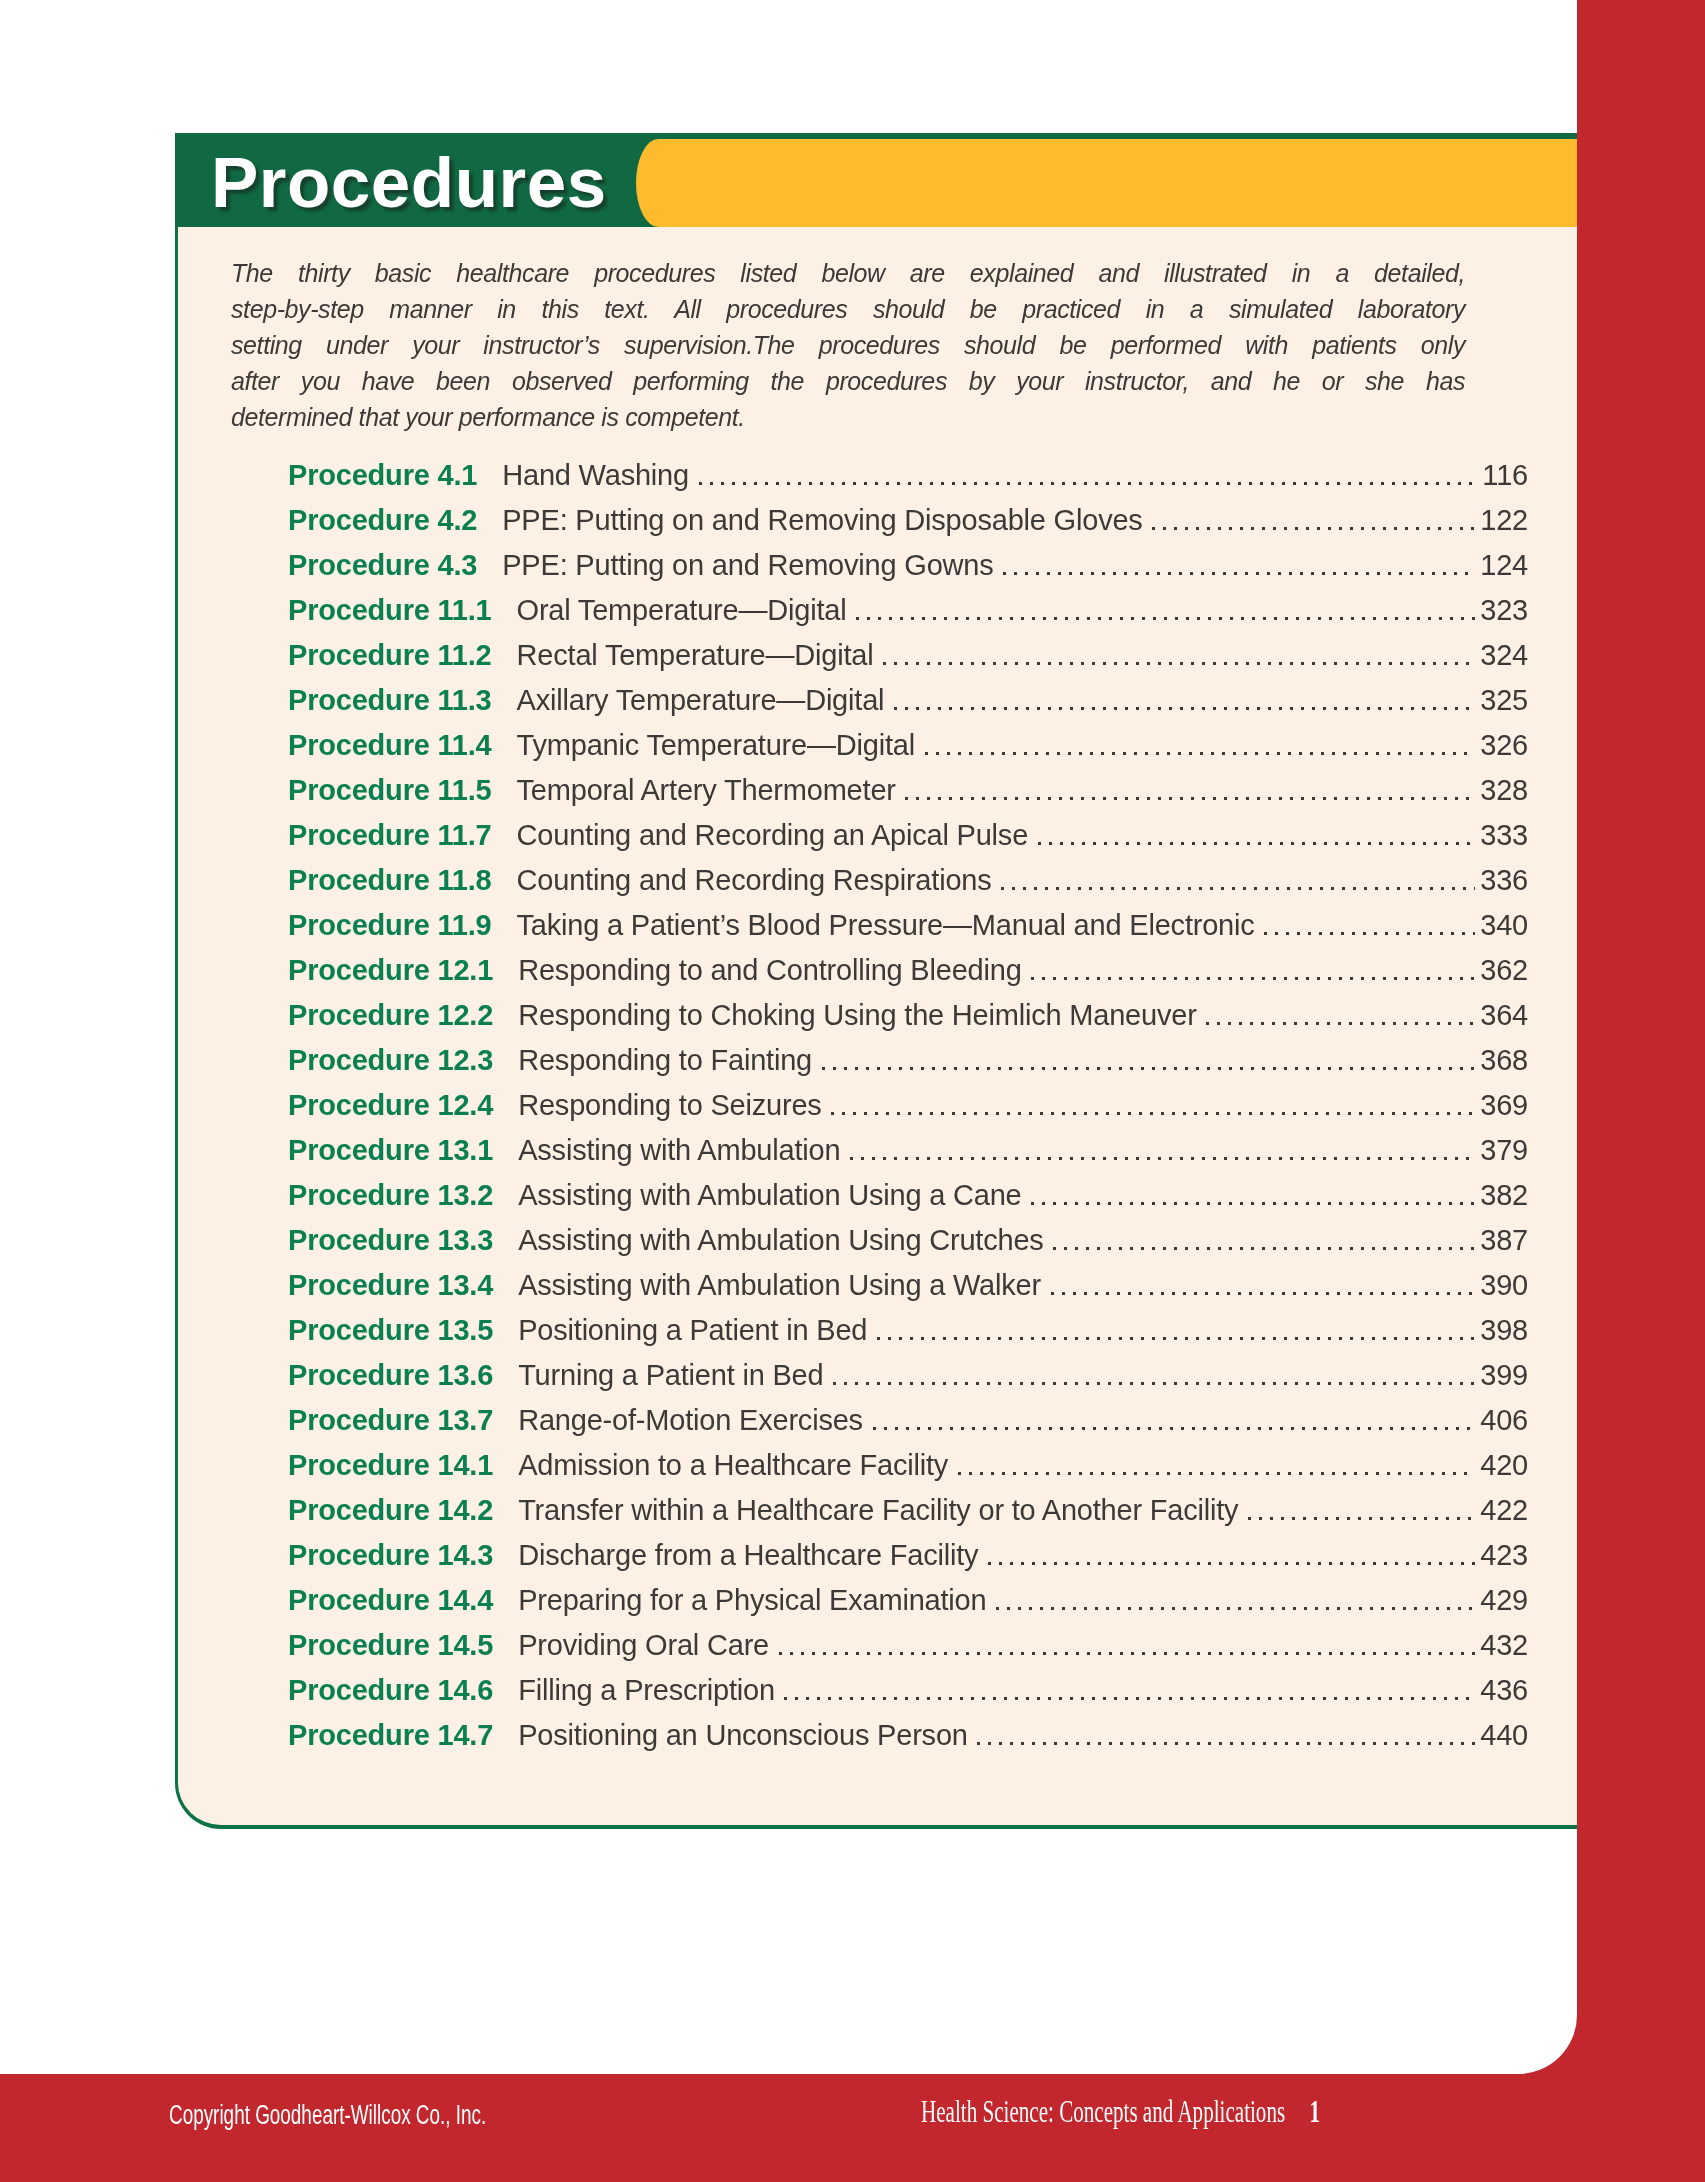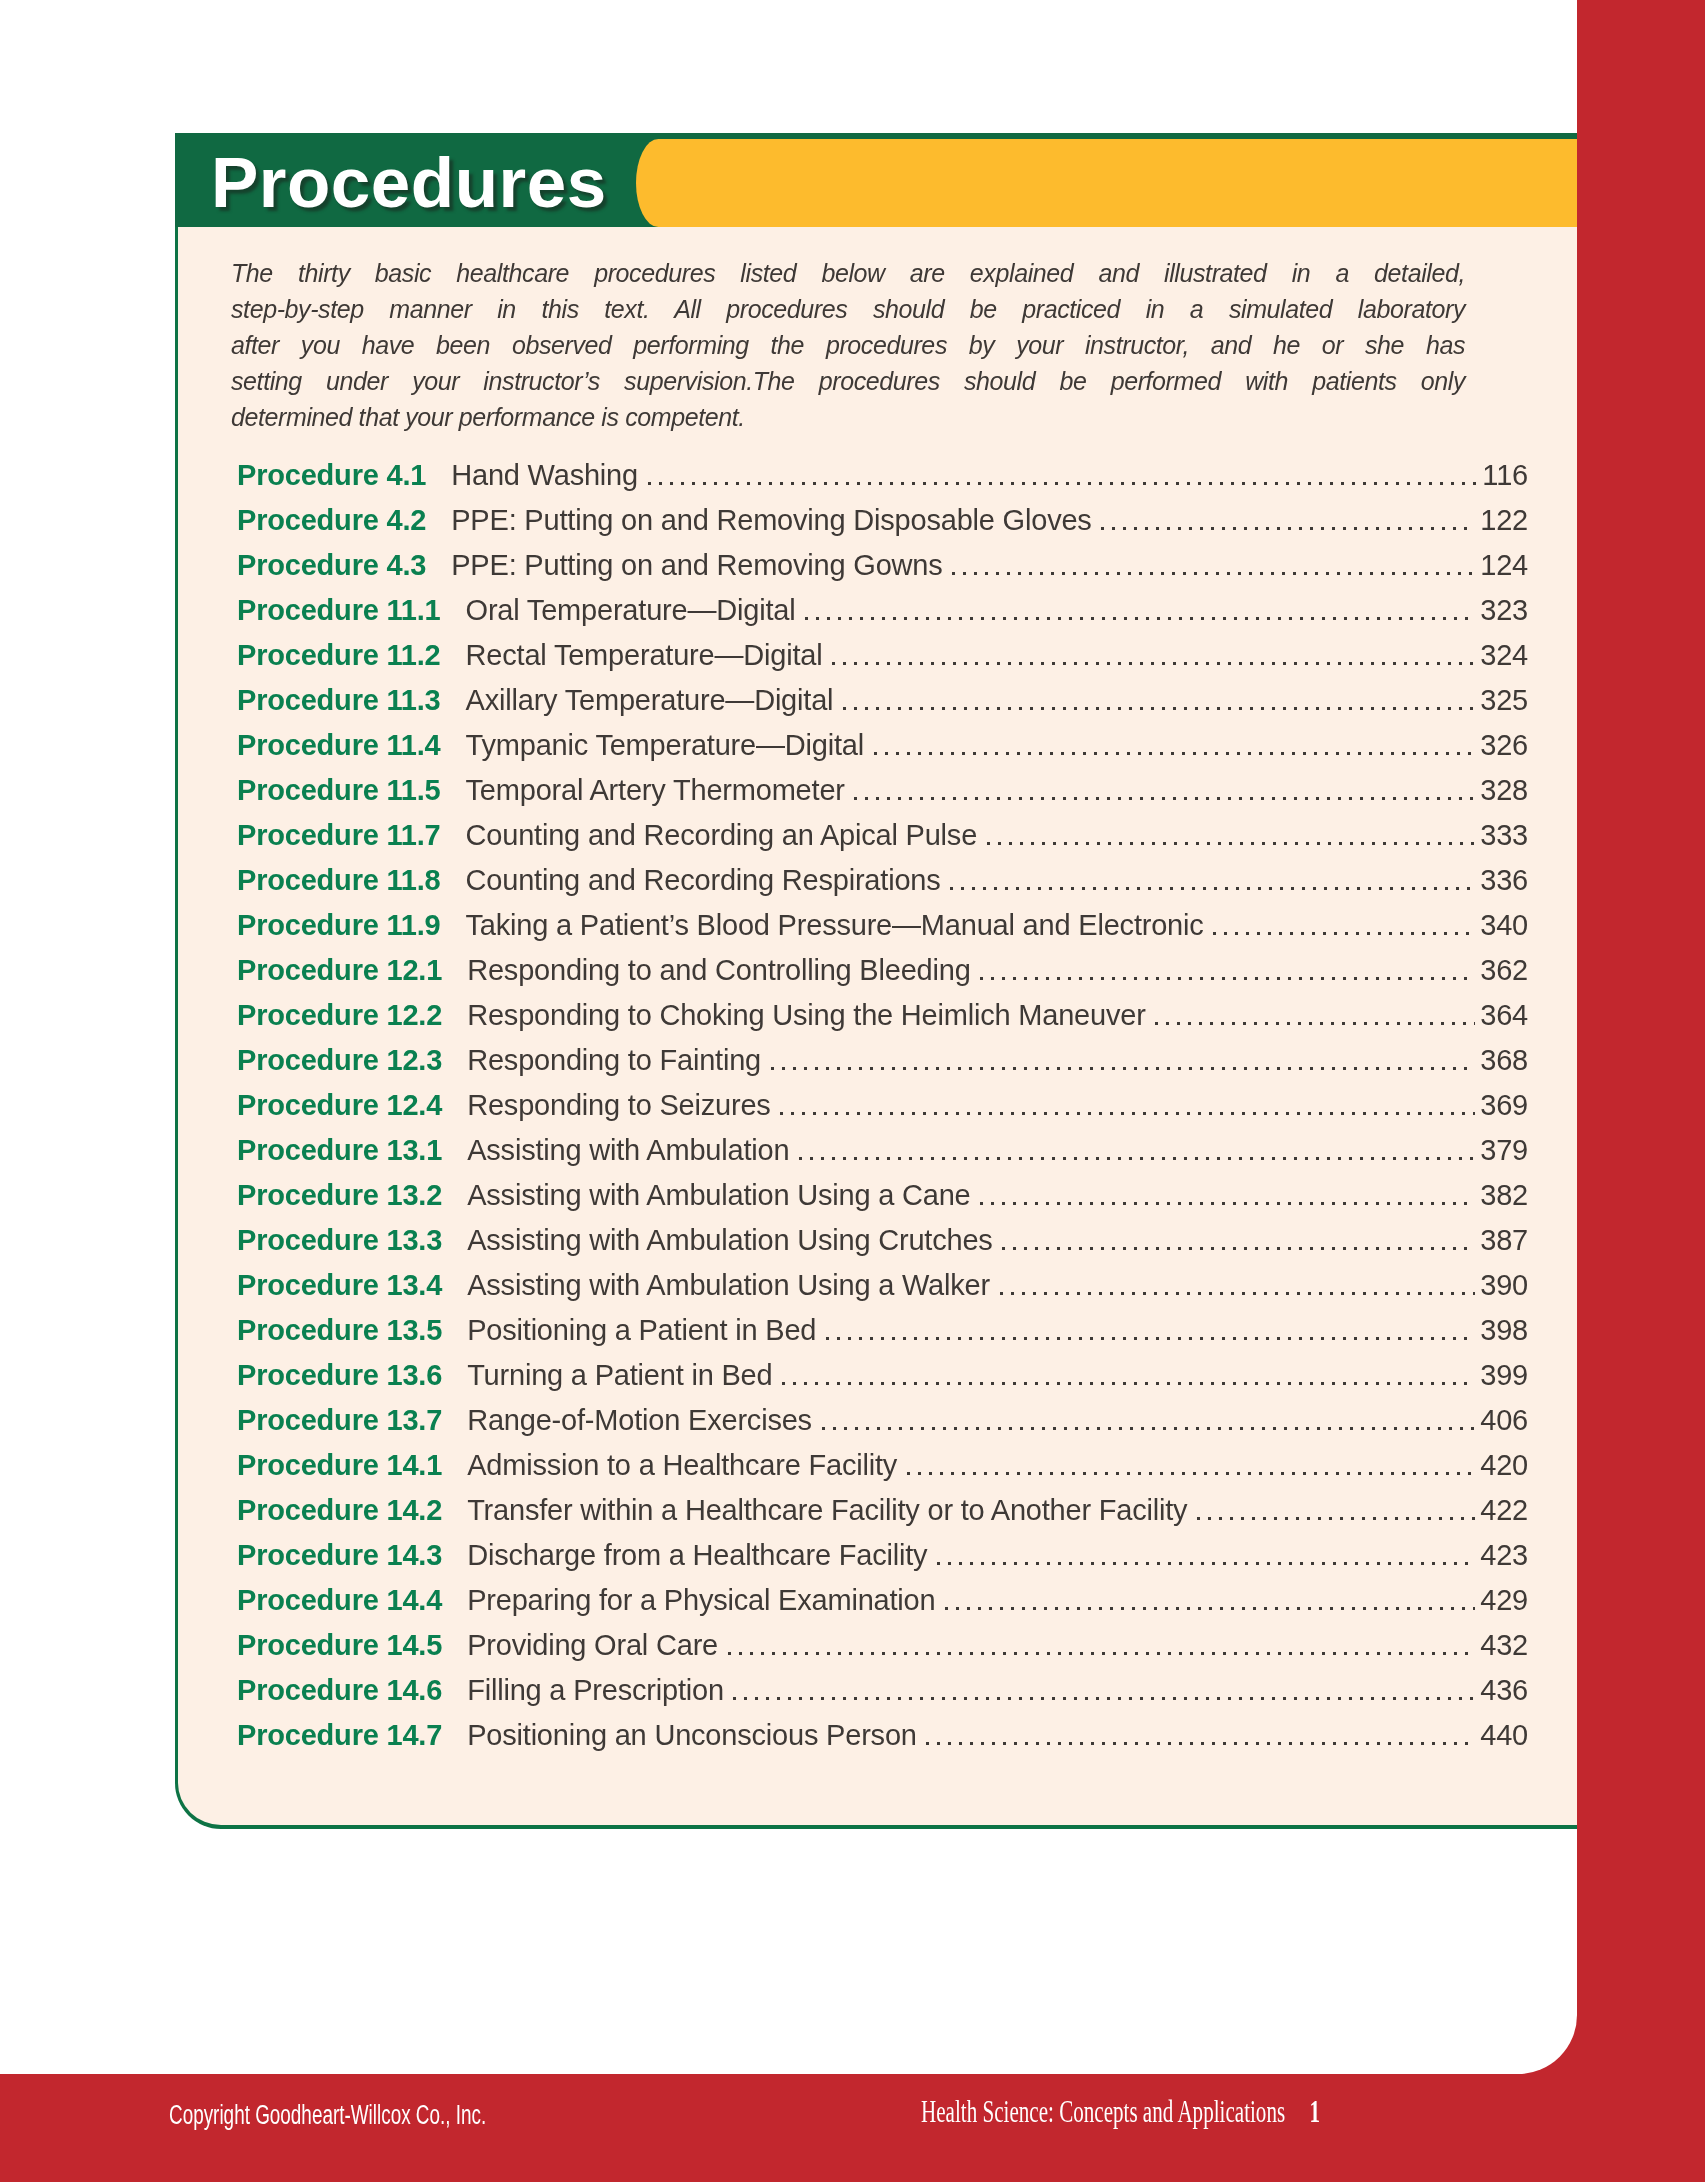--- a/index.html
+++ b/index.html
@@ -58,21 +58,21 @@
   .intro{
     margin:28px 112px 0 53px;
     font-size:25px;line-height:36px;
     font-style:italic;color:var(--ink);
     letter-spacing:-0.4px;
   }
   .intro-line{text-align:justify;text-align-last:justify;white-space:normal;}
   .intro-line.last{text-align-last:left;}
   
   .toc{
-    margin:24px 49px 0 59px;
+    margin:24px 49px 0 110px;
   }
   .toc-row{
     display:flex;align-items:baseline;
     height:45px;font-size:29px;color:var(--ink);
     letter-spacing:-0.2px;white-space:nowrap;
   }
   .toc-label{color:var(--green-label);font-weight:bold;flex:0 0 auto;}
   .toc-title{margin-left:25px;flex:0 0 auto;}
   .toc-dots{
     flex:1 1 auto;height:3.8px;margin:0 5.7px 0 9.6px;
@@ -103,22 +103,22 @@
 
 <div class="card">
   <div class="banner">
     <div class="banner-yellow"></div>
     <span class="banner-title">Procedures</span>
   </div>
   <div class="card-body">
     <div class="intro">
         <div class="intro-line">The thirty basic healthcare procedures listed below are explained and illustrated in a detailed,</div>
         <div class="intro-line">step-by-step manner in this text. All procedures should be practiced in a simulated laboratory</div>
+        <div class="intro-line">setting under your instructor’s supervision.The procedures should be performed with patients only</div>
         <div class="intro-line">after you have been observed performing the procedures by your instructor, and he or she has</div>
-        <div class="intro-line">setting under your instructor’s supervision.The procedures should be performed with patients only</div>
         <div class="intro-line last">determined that your performance is competent.</div>
       </div>
     <div class="toc">
         <div class="toc-row">
           <span class="toc-label">Procedure 4.1</span>
           <span class="toc-title">Hand Washing</span>
           <span class="toc-dots"></span>
           <span class="toc-page">116</span>
         </div>
         <div class="toc-row">

